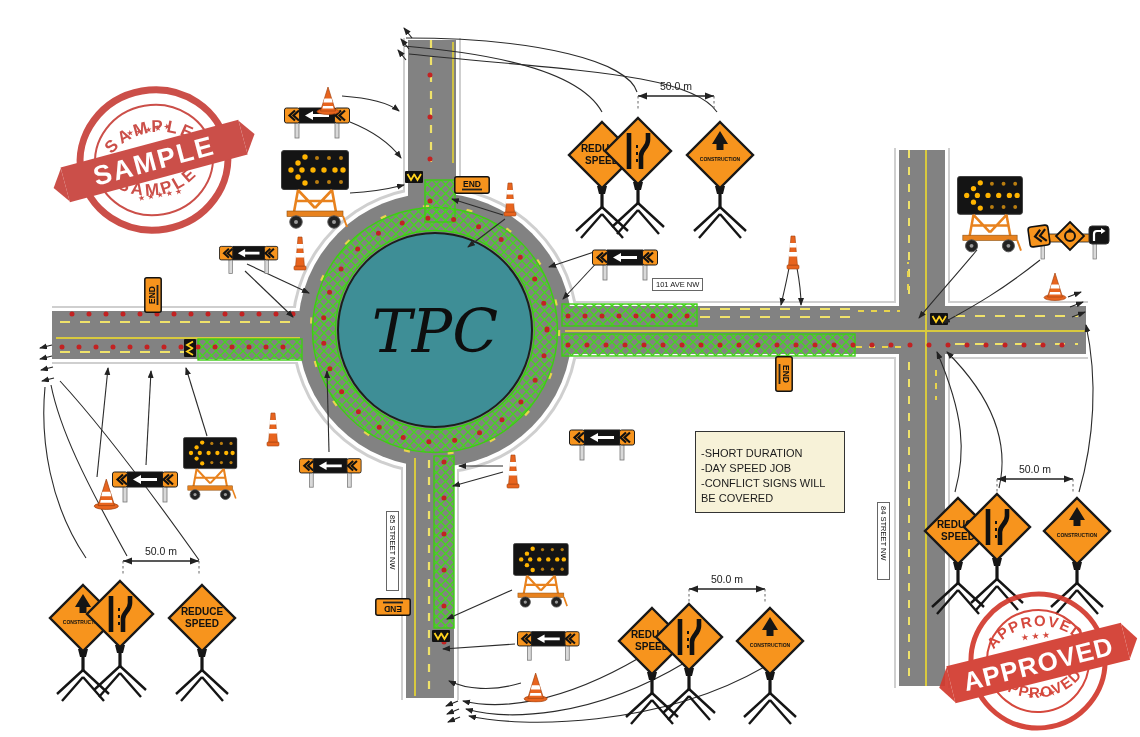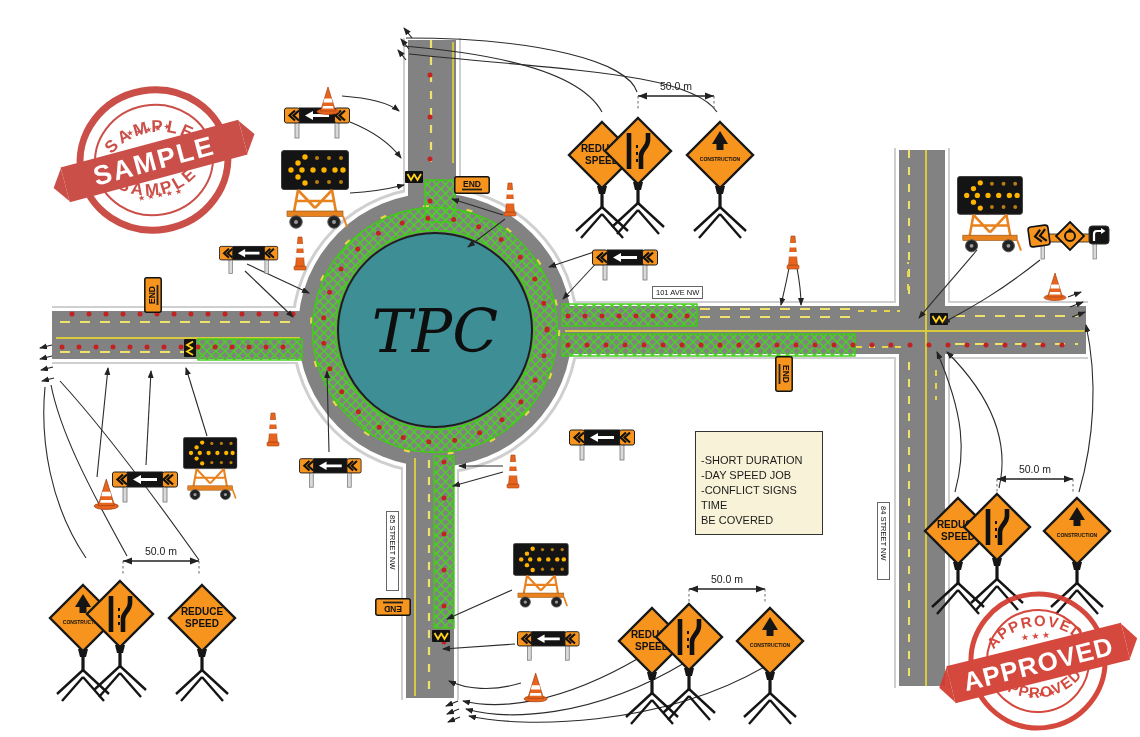--- a/index.html
+++ b/index.html
@@ -3,22 +3,22 @@
 <meta charset="utf-8">
 <style>
   html,body{margin:0;padding:0;background:#fff;}
   #stage{position:relative;width:1140px;height:737px;background:#ffffff;overflow:hidden;
          font-family:"Liberation Sans",sans-serif;}
   #plan-svg{position:absolute;left:0;top:0;}
   .ov{position:absolute;box-sizing:border-box;}
   .street-label{background:#ffffff;border:1px solid #666;color:#111;font-size:7.5px;
                 line-height:1.25;padding:1px 3px;white-space:nowrap;}
   .vert{transform:rotate(90deg);transform-origin:0 0;}
-  #note-box{left:695px;top:431px;width:128px;background:#F7F2D8;border:1.3px solid #333;
-            color:#1b1b1b;font-size:11px;font-weight:500;line-height:15px;padding:21px 4px 6px 5px;}
+  #note-box{left:695px;top:431px;width:150px;background:#F7F2D8;border:1.3px solid #333;
+            color:#1b1b1b;font-size:11px;font-weight:500;line-height:15px;padding:14px 4px 6px 5px;}
   svg text{font-family:"Liberation Sans",sans-serif;}
   .island-label{font-family:"DejaVu Serif",serif;font-style:italic;}
   .stamp{opacity:.93;}
 </style>
 </head>
 <body>
 
 <div id="stage">
 
 <svg id="plan-svg" width="1140" height="737" viewBox="0 0 1140 737">
@@ -396,26 +396,26 @@
   <text x="80" y="112" text-anchor="middle" font-size="9" fill="#D23B2F">★ ★ ★</text>
   <g transform="rotate(-8 80 78)">
     <polygon points="-10,60 -22,78 -10,96" fill="#D23B2F"></polygon>
     <polygon points="170,60 182,78 170,96" fill="#D23B2F"></polygon>
     <rect x="-10" y="59" width="180" height="38" fill="#D23B2F"></rect>
     <text x="80" y="88" text-anchor="middle" font-size="26" font-weight="bold" fill="#fff" letter-spacing="1">APPROVED</text>
   </g>
 </g>
 </svg>
 
-<div class="ov street-label" style="left:652px;top:286px;">101 AVE NW</div>
+<div class="ov street-label" style="left:652px;top:278px;">101 AVE NW</div>
 
 <div class="ov street-label vert" style="left:399px;top:511px;width:80px;">85 STREET NW</div>
 
 <div class="ov street-label vert" style="left:890px;top:502px;width:78px;">84 STREET NW</div>
 
 <div class="ov" id="note-box">
   <div>-SHORT DURATION</div>
   <div>-DAY SPEED JOB</div>
-  <div>-CONFLICT SIGNS TIME</div>
+  <div>-CONFLICT SIGNS WILL</div>
   <div>BE COVERED</div>
 </div>
 
 </div>
 
 </body></html>

